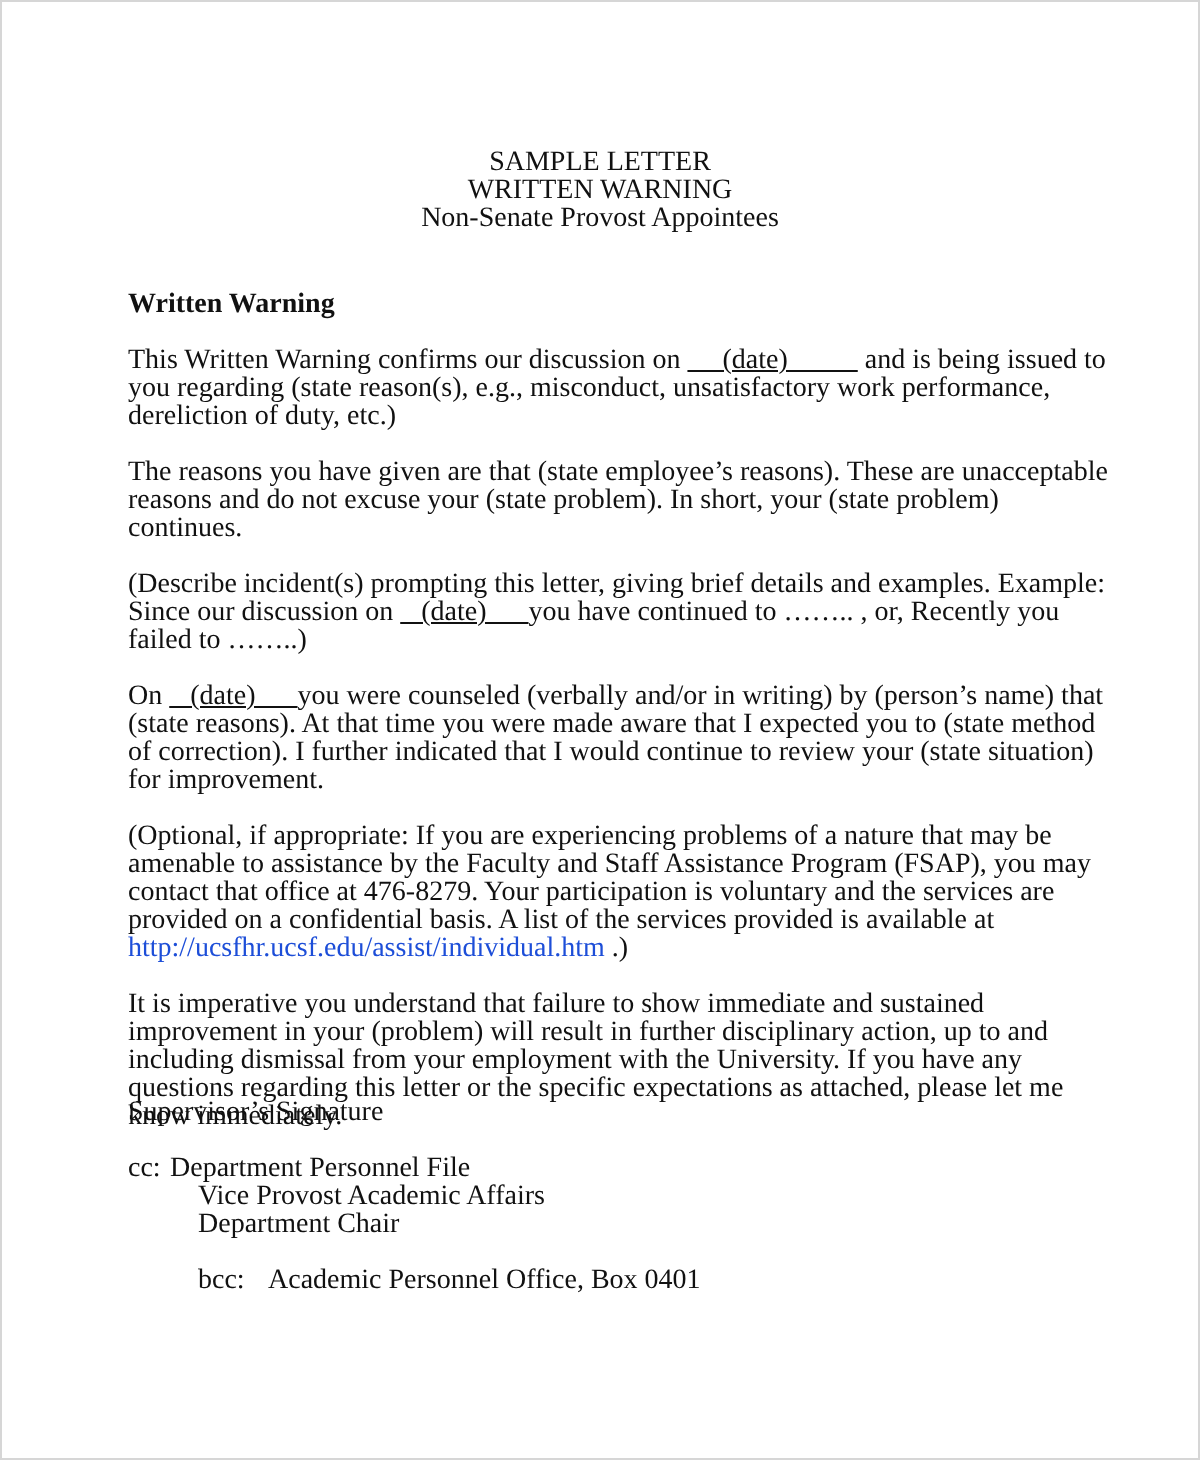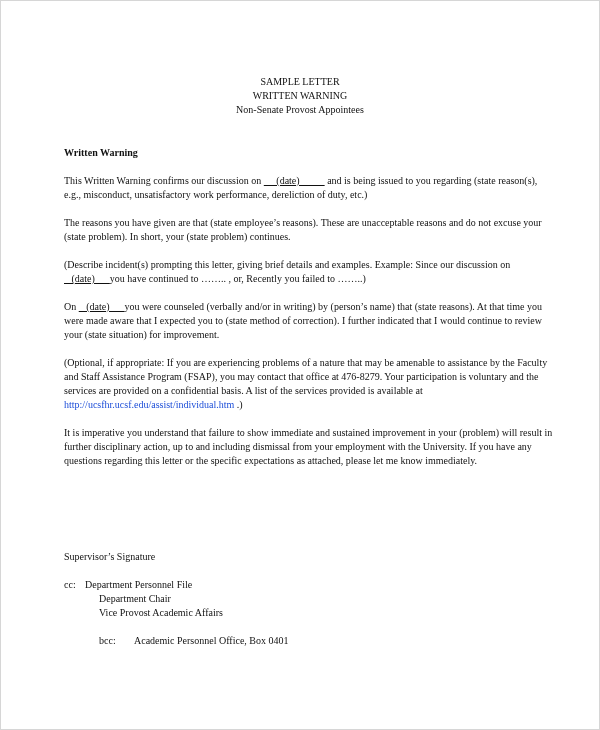--- a/index.html
+++ b/index.html
@@ -2,21 +2,21 @@
 <html><head>
 <meta charset="utf-8">
 <style>
   html, body { margin: 0; padding: 0; background: #ffffff; }
   .page {
     position: relative;
     width: 598px; height: 728px;
     border: 1px solid #d6d6d6;
     background: #ffffff;
     font-family: "Liberation Serif", serif;
-    font-size: 10px;
+    font-size: 14px;
     color: #111111;
     overflow: hidden;
   }
   .header {
     position: absolute; left: 0; right: 0; top: 74px;
     text-align: center; line-height: 14px;
   }
   .header div { height: 14px; }
   .body {
     position: absolute; left: 63px; width: 490px; top: 145px;
@@ -56,18 +56,18 @@
 
     <p><span>(Optional, if appropriate:  If you are experiencing problems of a nature that may be amenable to assistance by the Faculty and Staff Assistance Program (FSAP), you may contact that office at 476-8279.  Your participation is voluntary and the services are provided on a confidential basis. A list of the services provided is available at </span><a class="link">http://ucsfhr.ucsf.edu/assist/individual.htm</a><span> .)</span></p>
 
     <p>It is imperative you understand that failure to show immediate and sustained improvement in your (problem) will result in further disciplinary action, up to and including dismissal from your employment with the University.  If you have any questions regarding this letter or the specific expectations as attached, please let me know immediately.</p>
   </div>
 
   <div class="closing">
     <div class="row">Supervisor’s Signature</div>
     <div class="gap"></div>
     <div class="row"><span class="cc-label">cc:</span><span>Department Personnel File</span></div>
+    <div class="row indent">Vice Provost Academic Affairs</div>
     <div class="row indent">Department Chair</div>
-    <div class="row indent">Vice Provost Academic Affairs</div>
     <div class="gap"></div>
     <div class="row"><span class="bcc-label">bcc:</span><span>Academic Personnel Office, Box 0401</span></div>
   </div>
 </div>
 
 </body></html>

